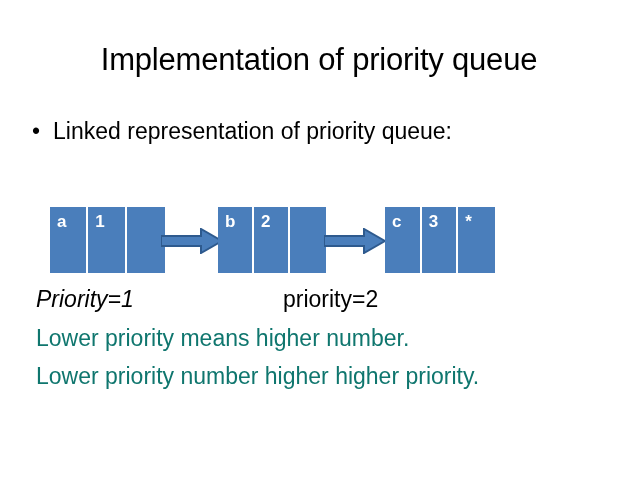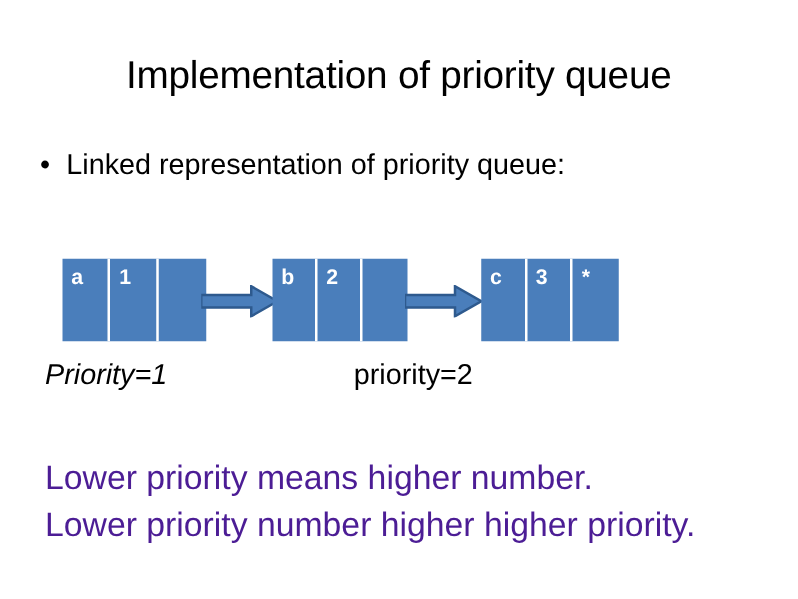--- a/index.html
+++ b/index.html
@@ -110,24 +110,23 @@
     white-space: nowrap;
   }
   #priority-1 { left: 36px; font-style: italic; }
   #priority-2 { left: 243px; margin-left: 40px; }
   #priority-3 { left: 387px; }
 
   
   .statement {
     position: absolute;
     left: 36px;
-    font-size: 27px;
-    color: #4c1d95;
+    font-size: 23px;
+    color: #0f766e;
     white-space: nowrap;
-    margin-top: 42px;
   }
   #statement-1 { top: 325px; }
   #statement-2 { top: 363px; }
 </style>
 </head>
 <body>
 
 <div id="slide">
 
   <div class="slide-title">Implementation of priority queue</div>

